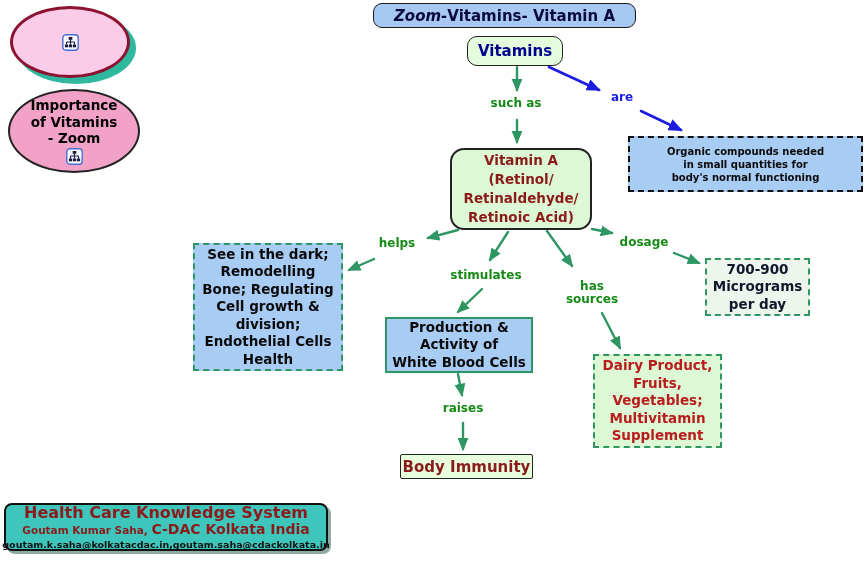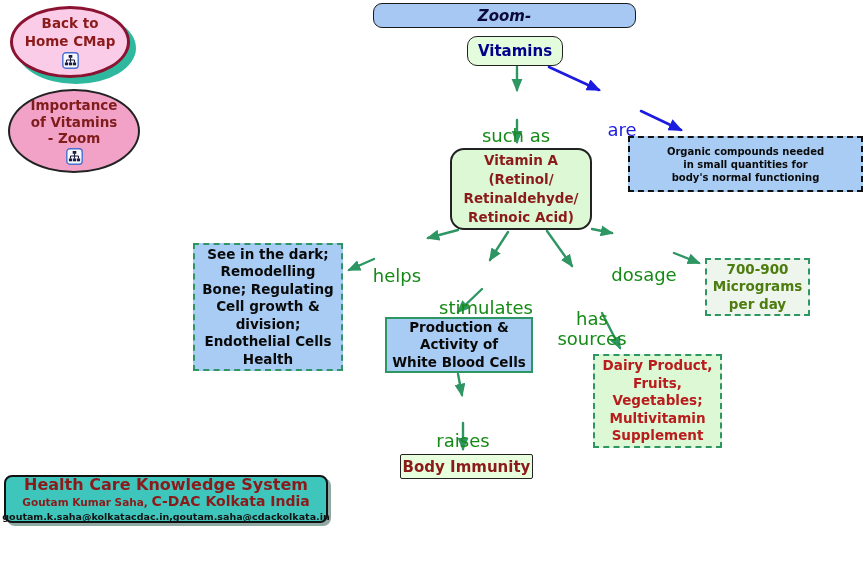--- a/index.html
+++ b/index.html
@@ -7,22 +7,22 @@
     position:relative;width:865px;height:568px;background:#ffffff;
     font-family:"DejaVu Sans","Liberation Sans",sans-serif;overflow:hidden;
   }
   #arrow-layer{position:absolute;left:0;top:0;width:865px;height:568px;z-index:1;}
   .node,.label,.ellipse,.ellipse-shadow,.footer-box{position:absolute;box-sizing:border-box;}
   .node{
     z-index:2;display:flex;flex-direction:column;align-items:center;justify-content:center;
     text-align:center;font-weight:bold;white-space:pre-line;
   }
   .label{
-    z-index:3;transform:translateX(-50%);text-align:center;font-weight:normal;
-    font-size:18px;color:#168A16;white-space:pre-line;line-height:1.1;margin-top:29px;
+    z-index:3;transform:translateX(-50%);text-align:center;font-weight:bold;
+    font-size:12px;color:#168A16;white-space:pre-line;line-height:1.1;
   }
   .label.blue{color:#1C1CE0;}
   .title-box{
     left:373px;top:3px;width:263px;height:25px;background:#A8C8F4;
     border:1.6px solid #1a1a1a;border-radius:9px;font-size:15px;color:#0A0A3C;
     flex-direction:row;
   }
   .title-box .it{font-style:italic;}
   .vitamins-box{
     left:467px;top:36px;width:96px;height:30px;background:#E2FCDC;
@@ -39,21 +39,21 @@
   .see-box{
     left:193px;top:243px;width:150px;height:128px;background:#A8CCF4;
     border:2.5px dashed #2E9663;font-size:13.5px;line-height:1.3;color:#0a0a0a;
   }
   .production-box{
     left:385px;top:317px;width:148px;height:56px;background:#A8CCF4;
     border:2.5px solid #2E9663;font-size:13.5px;line-height:1.3;color:#0a0a0a;
   }
   .n700-box{
     left:705px;top:258px;width:105px;height:58px;background:#EDF5EC;
-    border:2.5px dashed #2E9663;font-size:13.5px;line-height:1.3;color:#4d7c0f;
+    border:2.5px dashed #2E9663;font-size:13.5px;line-height:1.3;color:#0f172a;
   }
   .dairy-box{
     left:593px;top:354px;width:129px;height:94px;background:#DCF8D4;
     border:2.5px dashed #2E9663;font-size:13.5px;line-height:1.3;color:#b91c1c;
   }
   .immunity-box{
     left:400px;top:454px;width:133px;height:25px;background:#E8FFDE;
     border:1.5px solid #222;border-radius:2px;font-size:15px;color:#8B1A1A;
   }
   .ellipse{
@@ -61,25 +61,25 @@
     justify-content:center;text-align:center;font-weight:bold;white-space:pre-line;
   }
   .ellipse-shadow{z-index:1;border-radius:50%;}
   #back-shadow{left:16px;top:12px;width:120px;height:72px;background:#2EB89E;}
   #back-ellipse{
     left:10px;top:6px;width:120px;height:72px;background:#FBCCE8;
     border:3px solid #8B1230;font-size:13.5px;line-height:1.3;color:#8B1A1A;
   }
   #importance-ellipse{
     left:8px;top:89px;width:132px;height:84px;background:#F2A2C6;
-    border:2px solid #222;font-size:13.5px;line-height:1.25;color:#7f1d1d;
+    border:2px solid #222;font-size:13.5px;line-height:1.25;color:#000000;
   }
   .cmap-icon{width:17px;height:17px;margin-top:1px;cursor:pointer;}
   .footer-box{
-    left:4px;top:475px;width:324px;height:48px;background:#3EC6BC;
+    left:4px;top:503px;width:324px;height:48px;background:#3EC6BC;
     border:2px solid #111;border-radius:8px;box-shadow:3px 3px 0 #8fa9a4;
     z-index:2;display:flex;flex-direction:column;align-items:center;justify-content:center;
     text-align:center;color:#8B1A1A;font-weight:bold;
   }
   .footer-title{font-size:16px;line-height:1.1;}
   .footer-author{font-size:10.5px;line-height:1.25;}
   .footer-author .big{font-size:14px;}
   .footer-emails{font-size:9.5px;line-height:1.2;color:#111;}
 </style>
 </head>
@@ -111,22 +111,20 @@
       <line x1="463" y1="423" x2="463" y2="449" marker-end="url(#mg)"></line>
     </g>
     <g stroke="#1C1CE0" stroke-width="2.6" stroke-linecap="round">
       <line x1="549" y1="67" x2="599" y2="90" marker-end="url(#mb)"></line>
       <line x1="641" y1="111" x2="681" y2="130" marker-end="url(#mb)"></line>
     </g>
   </svg>
 
   <div class="ellipse-shadow" id="back-shadow"></div>
   <div class="ellipse" id="back-ellipse">
-    <div>Back to
-Home CMap</div>
     <svg class="cmap-icon" viewBox="0 0 17 17">
       <rect x="0.8" y="0.8" width="15.4" height="15.4" rx="3" fill="#F6F9FF" stroke="#4A6FD0" stroke-width="1.4"></rect>
       <rect x="6.7" y="3" width="3.6" height="2.8" fill="#1a1a3a"></rect>
       <path d="M8.5,5.8 V8 M4.5,8 H12.5 M4.5,8 V10.5 M12.5,8 V10.5 M8.5,8 V10.5" stroke="#1a1a3a" stroke-width="1.1" fill="none"></path>
       <rect x="2.9" y="10.5" width="3.2" height="2.8" fill="#1a1a3a"></rect>
       <rect x="6.9" y="10.5" width="3.2" height="2.8" fill="#1a1a3a"></rect>
       <rect x="10.9" y="10.5" width="3.2" height="2.8" fill="#1a1a3a"></rect>
     </svg>
   </div>
 
@@ -138,21 +136,21 @@
       <rect x="0.8" y="0.8" width="15.4" height="15.4" rx="3" fill="#F6F9FF" stroke="#4A6FD0" stroke-width="1.4"></rect>
       <rect x="6.7" y="3" width="3.6" height="2.8" fill="#1a1a3a"></rect>
       <path d="M8.5,5.8 V8 M4.5,8 H12.5 M4.5,8 V10.5 M12.5,8 V10.5 M8.5,8 V10.5" stroke="#1a1a3a" stroke-width="1.1" fill="none"></path>
       <rect x="2.9" y="10.5" width="3.2" height="2.8" fill="#1a1a3a"></rect>
       <rect x="6.9" y="10.5" width="3.2" height="2.8" fill="#1a1a3a"></rect>
       <rect x="10.9" y="10.5" width="3.2" height="2.8" fill="#1a1a3a"></rect>
     </svg>
   </div>
 
   <div class="node title-box">
-    <span class="it">Zoom-</span>
+    <span class="it">Zoom-</span><span> Vitamins- Vitamin A</span>
   </div>
 
   <div class="node vitamins-box">
     <span>Vitamins</span>
   </div>
 
   <div class="node vitamin-a-box">
     <span>Vitamin A
 (Retinol/
 Retinaldehyde/

